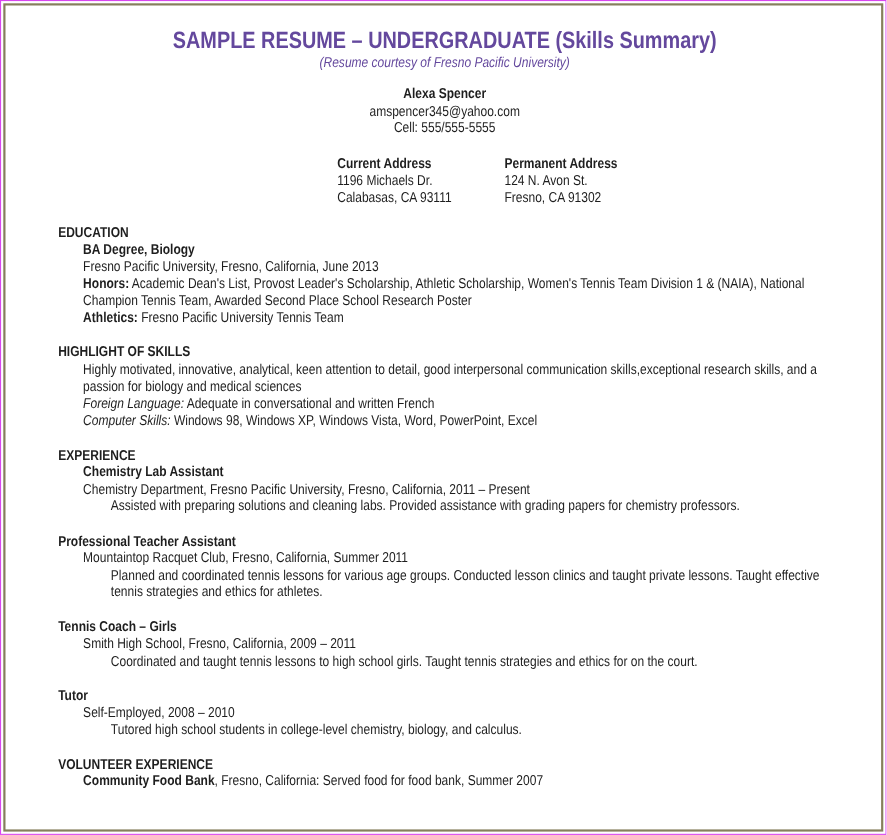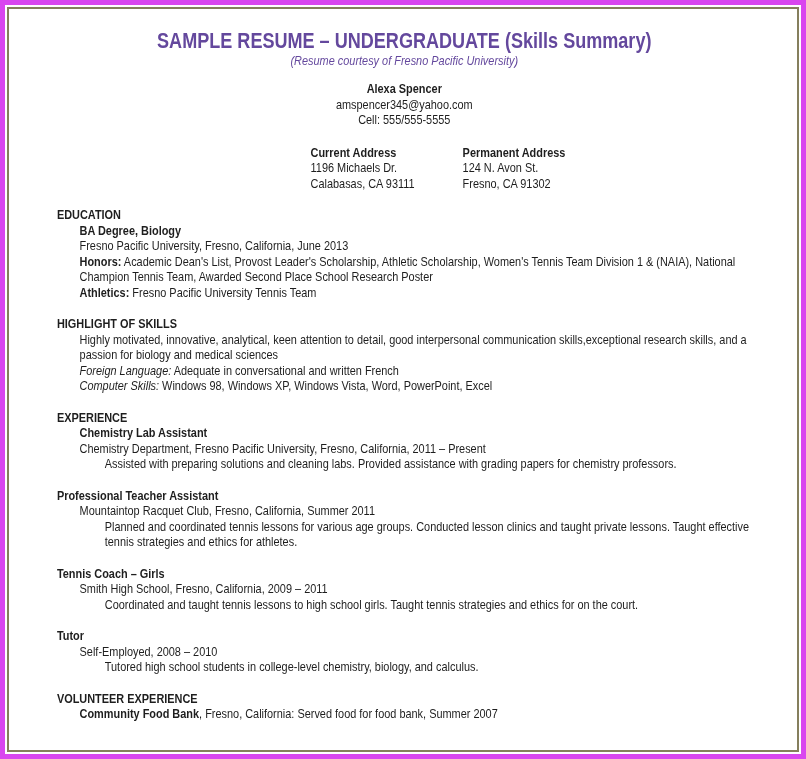--- a/index.html
+++ b/index.html
@@ -1,18 +1,18 @@
 <!DOCTYPE html>
 <html><head>
 <meta charset="utf-8">
 <style>
   html,body { margin:0; padding:0; background:#ffffff; }
   .page {
     width:806px; height:759px; box-sizing:border-box;
-    border:5px solid #d946ef; padding:2px; background:#ffffff;
+    border:1px solid #d946ef; padding:2px; background:#ffffff;
   }
   .page-inner {
     height:100%; box-sizing:border-box;
     border:2px solid #857f5d; background:#ffffff; overflow:hidden;
   }
   
   .squeeze { width:119.05%; transform:scaleX(0.84); transform-origin:0 0; }
   .doc {
     padding:21px 54px 0 57px;
     font-family:"Liberation Sans", sans-serif;

